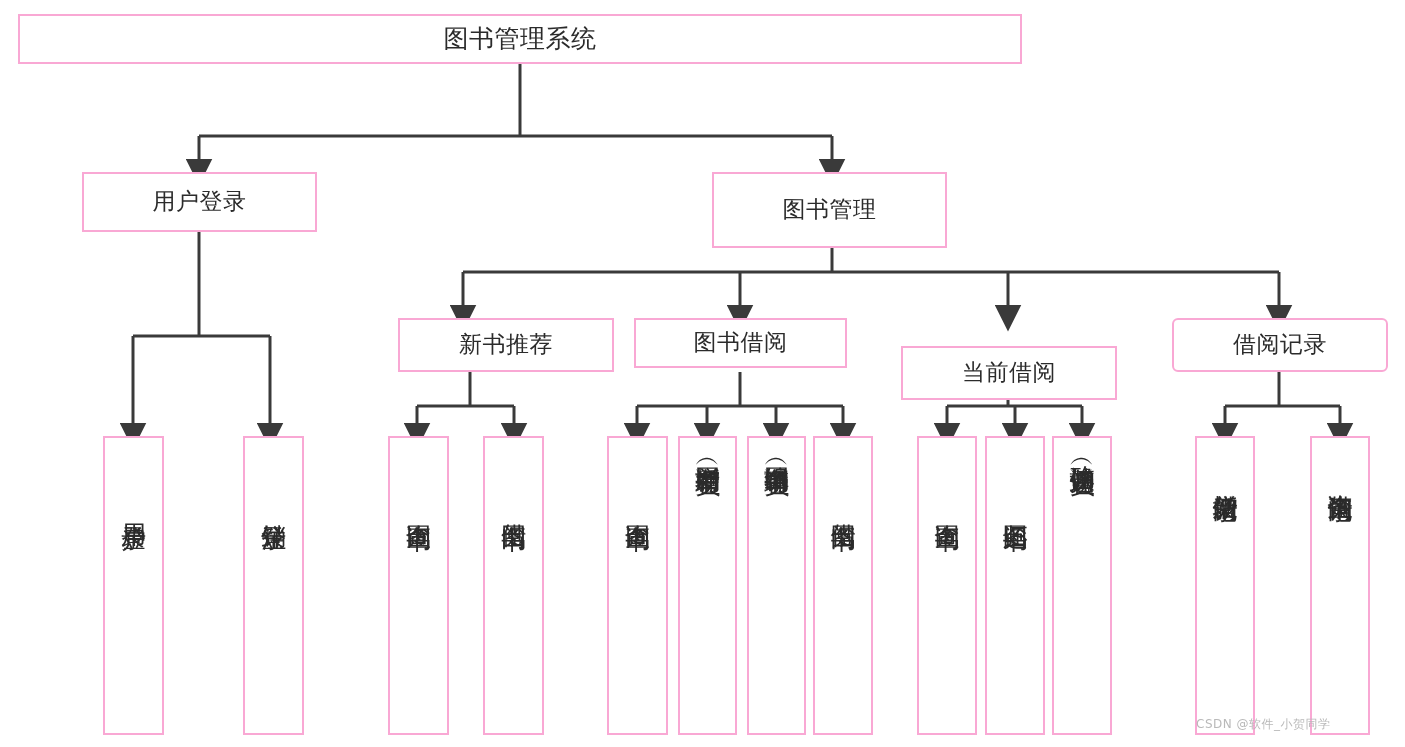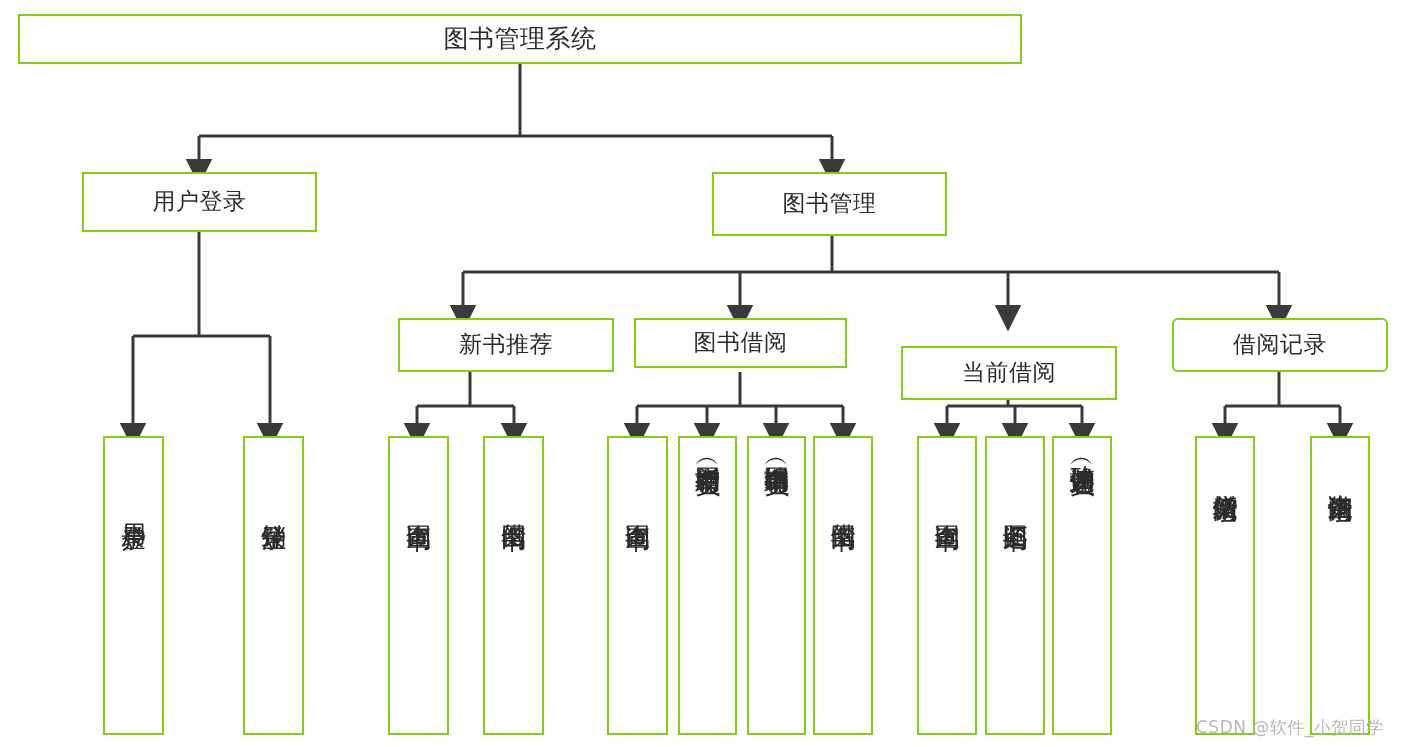--- a/index.html
+++ b/index.html
@@ -22,21 +22,21 @@
     left: 0;
     top: 0;
     width: 1405px;
     height: 747px;
     pointer-events: none;
   }
   .node {
     position: absolute;
     box-sizing: border-box;
     background: #ffffff;
-    border: 2px solid #84cc16;
+    border: 2px solid #f9a8d4;
     display: flex;
     align-items: center;
     justify-content: center;
     color: #2b2b2b;
   }
   .node.h {
     
   }
   .node.h .label {
     font-size: 23px;
@@ -56,21 +56,21 @@
     writing-mode: vertical-rl;
     text-orientation: upright;
     font-size: 25px;
     line-height: 1.18;
     letter-spacing: 1px;
     white-space: nowrap;
     display: block;
   }
   .watermark {
     position: absolute;
-    font-size: 17px;
+    font-size: 12px;
     color: #b9b9b9;
     white-space: nowrap;
     letter-spacing: 0.5px;
   }
 </style>
 </head>
 <body>
 
 <div id="canvas">
 
@@ -125,21 +125,21 @@
     </g>
   </svg>
 
   <div class="node h root" style="left:18px; top:14px; width:1004px; height:50px;">
     <span class="label">图书管理系统</span>
   </div>
 
   <div class="node h" style="left:82px; top:172px; width:235px; height:60px;">
     <span class="label">用户登录</span>
   </div>
-  <div class="node h" style="left:712px; top:172px; width:235px; height:64px;">
+  <div class="node h" style="left:712px; top:172px; width:235px; height:76px;">
     <span class="label">图书管理</span>
   </div>
 
   <div class="node h" style="left:362px; top:318px; width:216px; height:54px;margin-left:36px;">
     <span class="label">新书推荐</span>
   </div>
   <div class="node h" style="left:634px; top:318px; width:213px; height:50px;">
     <span class="label">图书借阅</span>
   </div>
   <div class="node h" style="left:901px; top:318px; width:216px; height:54px;margin-top:28px;">

